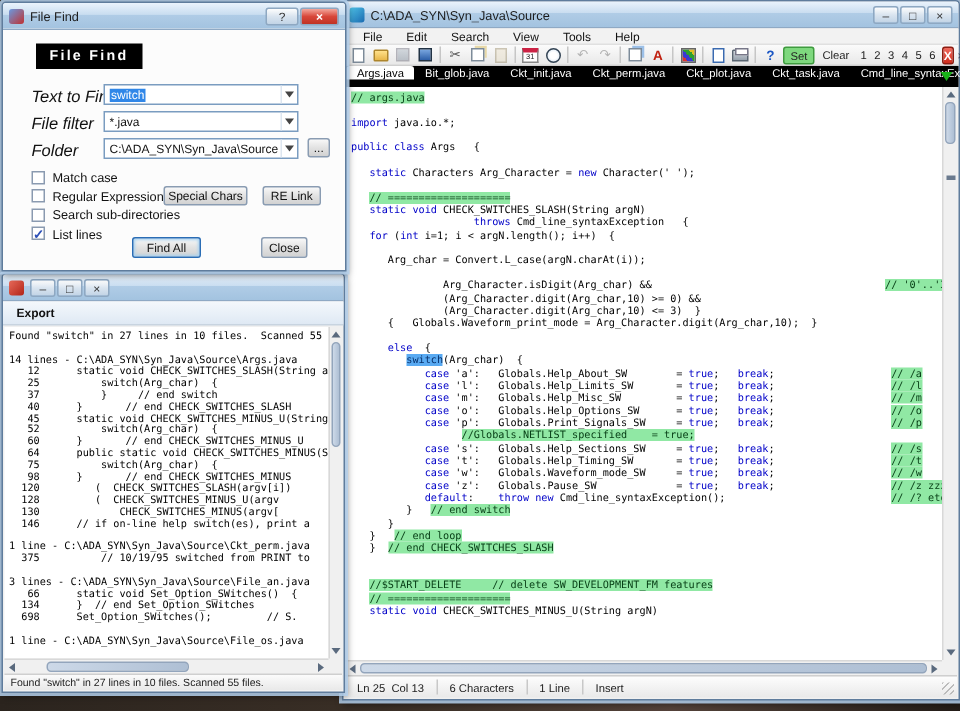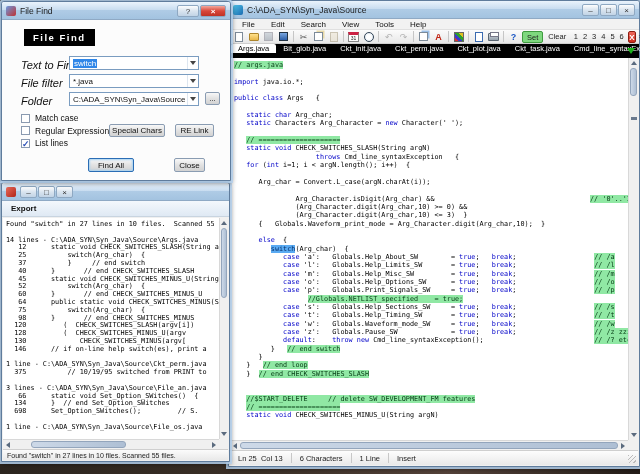--- a/index.html
+++ b/index.html
@@ -220,21 +220,20 @@
       <div class="tab">Cmd_line_syntaxExceptio</div>
       <div class="tab-arrow"></div>
   </div>
   <div class="code" id="code-area">
       <div class="code-line"><span class="tk-c">// args.java</span></div>
       <div class="code-line"></div>
       <div class="code-line"><span class="tk-k">import</span><span> java.io.*;</span></div>
       <div class="code-line"></div>
       <div class="code-line"><span class="tk-k">public</span><span> </span><span class="tk-k">class</span><span> Args   {</span></div>
       <div class="code-line"></div>
-      <div class="code-line"><span>   </span><span class="tk-k">static</span><span> </span><span class="tk-k">char</span><span> Arg_char;</span></div>
       <div class="code-line"><span>   </span><span class="tk-k">static</span><span> Characters Arg_Character = </span><span class="tk-k">new</span><span> Character(' ');</span></div>
       <div class="code-line"></div>
       <div class="code-line"><span>   </span><span class="tk-c">// ====================</span></div>
       <div class="code-line"><span>   </span><span class="tk-k">static</span><span> </span><span class="tk-k">void</span><span> CHECK_SWITCHES_SLASH(String argN)</span></div>
       <div class="code-line"><span>                    </span><span class="tk-k">throws</span><span> Cmd_line_syntaxException   {</span></div>
       <div class="code-line"><span>   </span><span class="tk-k">for</span><span> (</span><span class="tk-k">int</span><span> i=1; i &lt; argN.length(); i++)  {</span></div>
       <div class="code-line"></div>
       <div class="code-line"><span>      Arg_char = Convert.L_case(argN.charAt(i));</span></div>
       <div class="code-line"></div>
       <div class="code-line"><span>               Arg_Character.isDigit(Arg_char) &amp;&amp;                                      </span><span class="tk-c">// '0'..'3'</span></div>
@@ -383,20 +382,24 @@
   <div id="find-checks" style="position:absolute; left:19px; top:110px;">
       <div class="cb-row">
         <span class="cb-box"></span>
         <span class="cb-label">Match case</span>
       </div>
       <div class="cb-row">
         <span class="cb-box"></span>
         <span class="cb-label">Regular Expression</span>
       </div>
       <div class="cb-row">
+        <span class="cb-box"></span>
+        <span class="cb-label">Search sub-directories</span>
+      </div>
+      <div class="cb-row">
         <span class="cb-box">✓</span>
         <span class="cb-label">List lines</span>
       </div>
     </div>
   <div class="btn" style="left:107px; top:122px; width:56px; height:13px; line-height:12px;">Special Chars</div>
   <div class="btn" style="left:173px; top:122px; width:39px; height:13px; line-height:12px;">RE Link</div>
 
   <div class="btn default" style="left:86px; top:156px; width:46px; height:14px; line-height:13px;">Find  All</div>
   <div class="btn" style="left:172px; top:156px; width:31px; height:14px; line-height:13px;">Close</div>
 </div>

